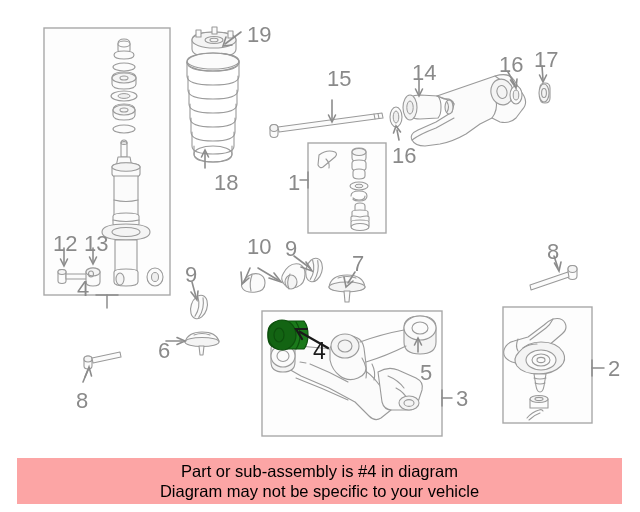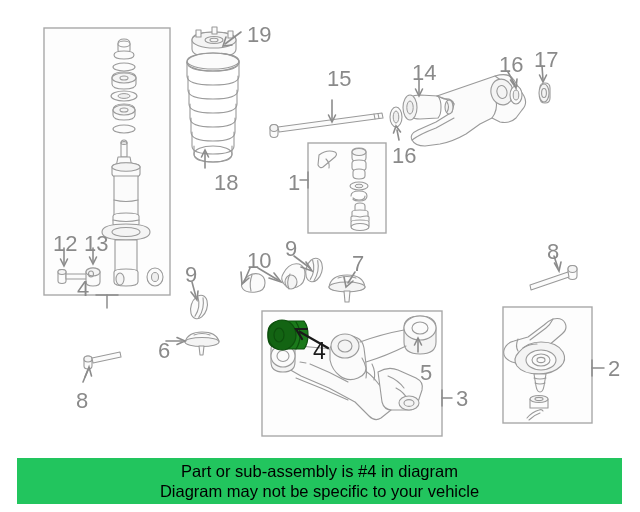--- a/index.html
+++ b/index.html
@@ -52,21 +52,21 @@
     color: #1a1a1a;
     font-size: 23px;
   }
 
   #notice-banner {
     position: absolute;
     left: 17px;
     top: 458px;
     width: 605px;
     height: 46px;
-    background: #22c55e;
+    background: #fca5a5;
     display: flex;
     flex-direction: column;
     align-items: center;
     justify-content: center;
   }
   #notice-banner .line {
     color: #000000;
     font-family: "Liberation Sans", sans-serif;
     font-size: 16.5px;
     line-height: 20px;
@@ -463,21 +463,21 @@
   <div class="num-label" style="left:327px; top:68px;">15</div>
   <div class="num-label" style="left:412px; top:62px;">14</div>
   <div class="num-label" style="left:499px; top:54px;">16</div>
   <div class="num-label" style="left:534px; top:49px;">17</div>
   <div class="num-label" style="left:392px; top:145px;">16</div>
   <div class="num-label" style="left:288px; top:172px;">1</div>
   <div class="num-label" style="left:53px; top:233px;">12</div>
   <div class="num-label" style="left:84px; top:233px;">13</div>
   <div class="num-label" style="left:77px; top:278px;">4</div>
   <div class="num-label" style="left:185px; top:264px;">9</div>
-  <div class="num-label" style="left:247px; top:250px;">10</div>
+  <div class="num-label" style="left:247px; top:236px;">10</div>
   <div class="num-label" style="left:285px; top:238px;">9</div>
   <div class="num-label" style="left:352px; top:253px;">7</div>
   <div class="num-label" style="left:547px; top:241px;">8</div>
   <div class="num-label" style="left:158px; top:340px;">6</div>
   <div class="num-label" style="left:76px; top:390px;">8</div>
   <div class="num-label dark" style="left:313px; top:340px;">4</div>
   <div class="num-label" style="left:420px; top:362px;">5</div>
   <div class="num-label" style="left:456px; top:388px;">3</div>
   <div class="num-label" style="left:608px; top:358px;">2</div>
 

